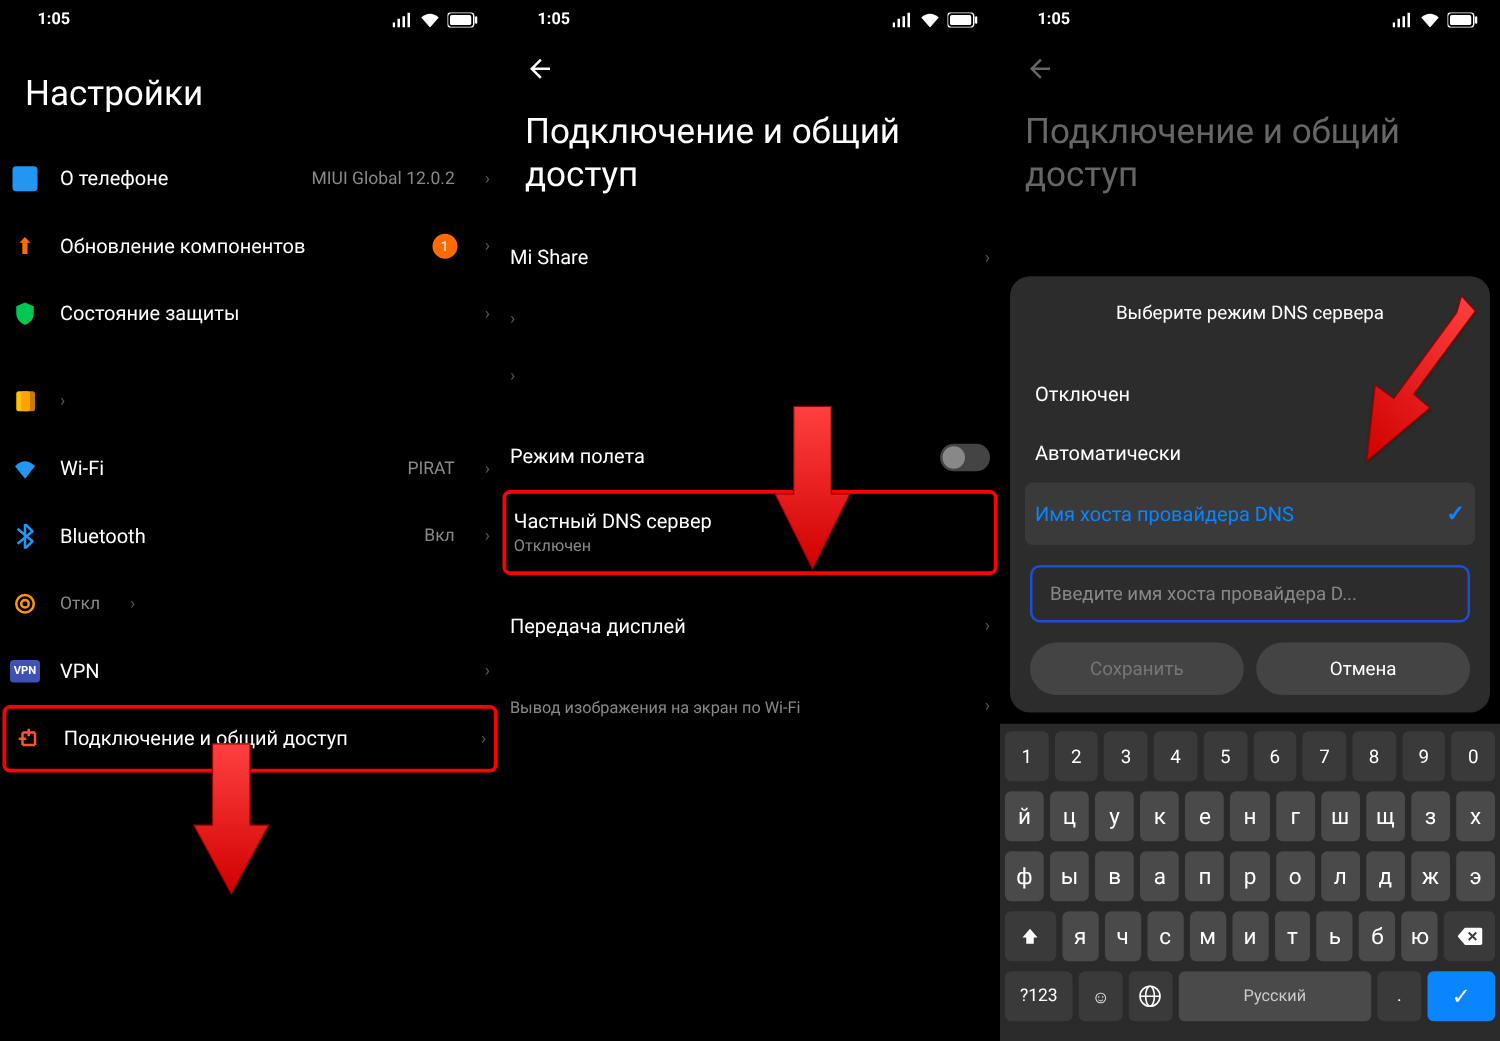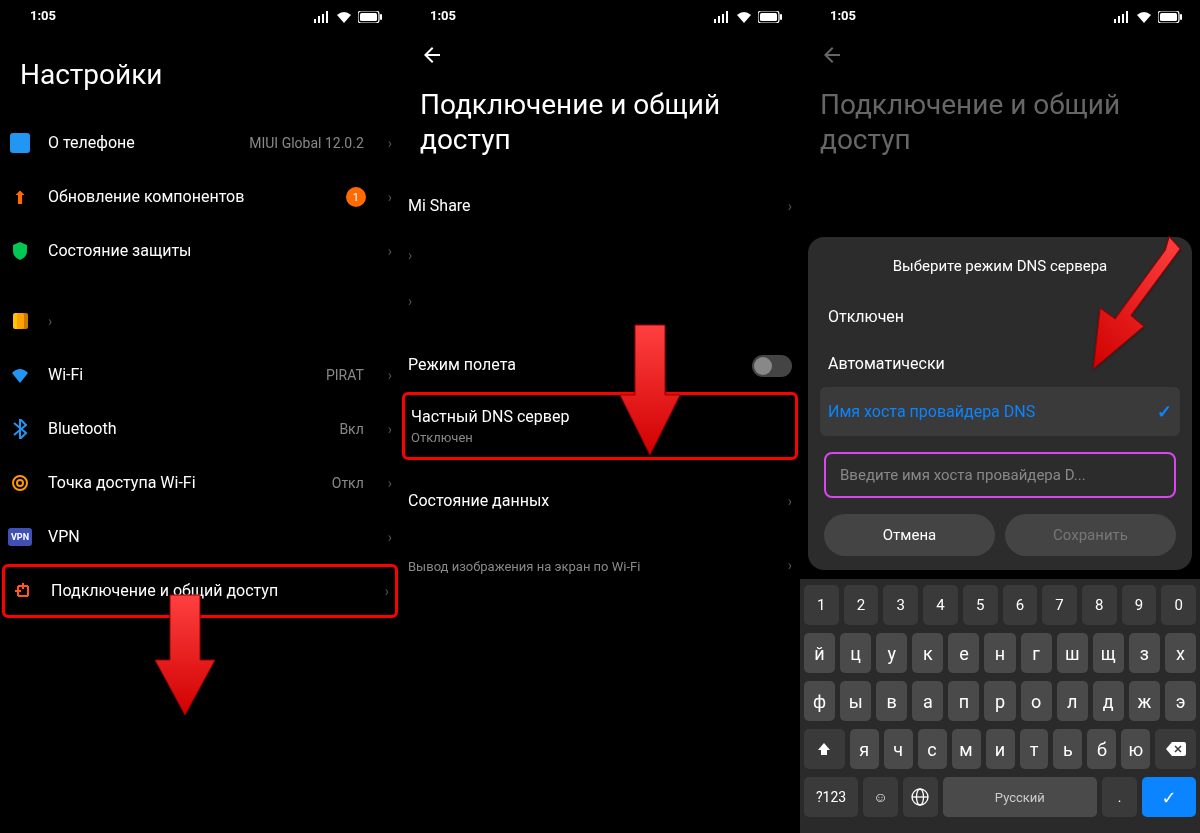--- a/index.html
+++ b/index.html
@@ -25,26 +25,26 @@
 .badge { background: #ff6b00; color: #fff; border-radius: 10px; min-width: 20px; height: 20px; font-size: 11px; display: inline-flex; align-items: center; justify-content: center; padding: 0 4px; margin-right: 6px; }
 .divider { height: 16px; }
 .toggle { width: 40px; height: 22px; background: #444; border-radius: 11px; position: relative; }
 .toggle::after { content: ''; position: absolute; width: 18px; height: 18px; background: #888; border-radius: 50%; top: 2px; left: 2px; }
 .highlight-box { border: 3px solid #ff0000; border-radius: 6px; margin: 0 -6px; padding: 4px 6px !important; }
 .setting-item.highlight-box { padding: 12px 6px !important; }
 .arrow-annotation { position: absolute; z-index: 10; pointer-events: none; }
 .arrow-annotation svg { filter: drop-shadow(0 1px 1px rgba(0,0,0,0.3)); }
 
 .dialog { position: absolute; bottom: 263px; left: 8px; right: 8px; background: #2c2c2c; border-radius: 16px; padding: 20px 16px 14px; z-index: 5; }
-.dialog-title { text-align: center; font-size: 15px; color: #fff; margin-bottom: 18px; }
+.dialog-title { text-align: center; font-size: 15px; color: #fff; margin-bottom: 33px; }
 .dialog-option { padding: 14px 4px; font-size: 16px; color: #fff; display: flex; justify-content: space-between; align-items: center; }
 .dialog-option.selected { color: #0a84ff; text-align: center; }
 .dialog-option.selected.highlight-bg { background: #3a3a3a; border-radius: 6px; padding: 14px 8px; margin: 0 -4px; }
 .check-mark { color: #0a84ff; font-size: 18px; font-weight: bold; }
-.dialog-input { margin: 16px 0; border: 2px solid #d946ef; border-radius: 8px; padding: 12px 14px; color: #888; font-size: 15px; background: #2c2c2c; white-space: nowrap; overflow: hidden; text-overflow: ellipsis; }
+.dialog-input { margin: 16px 0; border: 2px solid #1d4ed8; border-radius: 8px; padding: 12px 14px; color: #888; font-size: 15px; background: #2c2c2c; white-space: nowrap; overflow: hidden; text-overflow: ellipsis; }
 .dialog-buttons { display: flex; gap: 10px; margin-top: 8px; }
 .dialog-btn { flex: 1; background: #444; border-radius: 22px; padding: 12px 0; text-align: center; font-size: 15px; color: #fff; }
 .dialog-btn.disabled { color: #777; }
 
 .keyboard { position: absolute; bottom: 0; left: 0; right: 0; background: #2a2a2a; padding: 6px 4px 8px; z-index: 5; }
 .kb-row { display: flex; gap: 5px; margin-bottom: 8px; justify-content: center; }
 .kb-key { flex: 1; background: #4a4a4a; border-radius: 5px; height: 40px; display: flex; align-items: center; justify-content: center; color: #fff; font-size: 18px; min-width: 0; }
 .kb-key.num { background: #3a3a3a; font-size: 15px; }
 .kb-key.special { background: #3a3a3a; font-size: 14px; flex: 1.4; }
 .kb-key.space { flex: 4; font-size: 13px; color: #ccc; }
@@ -140,21 +140,20 @@
       <span class="setting-value">Вкл</span>
       <span class="chevron">›</span>
     </div>
     <div class="setting-item with-icon">
       <span class="setting-icon icon-hotspot">
           <svg width="20" height="20" viewBox="0 0 20 20">
             <circle cx="10" cy="10" r="3" fill="none" stroke="#ff9800" stroke-width="2"></circle>
             <circle cx="10" cy="10" r="7" fill="none" stroke="#ff9800" stroke-width="2"></circle>
           </svg>
         </span>
-      <span class="setting-label">Точка доступа Wi-Fi</span>
       <span class="setting-value">Откл</span>
       <span class="chevron">›</span>
     </div>
     <div class="setting-item with-icon">
       <span class="setting-icon">
           <span class="icon-vpn">VPN</span>
         </span>
       <span class="setting-label">VPN</span>
       <span class="chevron">›</span>
     </div>
@@ -224,21 +223,21 @@
     <div class="setting-item">
       <span class="setting-label">Режим полета</span>
       <span class="toggle"></span>
     </div>
     <div class="setting-item highlight-box" style="display:block;">
       <div class="setting-label">Частный DNS сервер</div>
       <div class="setting-sub">Отключен</div>
     </div>
     <div class="divider"></div>
     <div class="setting-item">
-      <span class="setting-label">Состояние данных</span>
+      <span class="setting-label">Передача дисплей</span>
       <span class="chevron">›</span>
     </div>
     <div class="divider"></div>
     <div class="setting-item" style="display:block;">
       <div style="display:flex;align-items:flex-start;">
         <div style="flex:1;">
           <div class="setting-sub">Вывод изображения на экран по Wi-Fi</div>
         </div>
         <span class="chevron">›</span>
       </div>
@@ -291,22 +290,22 @@
       </div>
     <div class="dialog-option">
         <span>Автоматически</span>
       </div>
     <div class="dialog-option selected highlight-bg">
       <span>Имя хоста провайдера DNS</span>
       <span class="check-mark">✓</span>
     </div>
     <div class="dialog-input">Введите имя хоста провайдера D...</div>
     <div class="dialog-buttons">
+      <div class="dialog-btn disabled">Сохранить</div>
       <div class="dialog-btn">Отмена</div>
-      <div class="dialog-btn disabled">Сохранить</div>
     </div>
   </div>
 
   <div class="arrow-annotation" style="top:235px; left:280px;">
     <svg width="110" height="140" viewBox="0 0 110 140">
         <defs>
           <linearGradient id="ga3" x1="1" y1="0" x2="0" y2="1">
             <stop offset="0" stop-color="#ff4040"></stop>
             <stop offset="1" stop-color="#d00000"></stop>
           </linearGradient>

